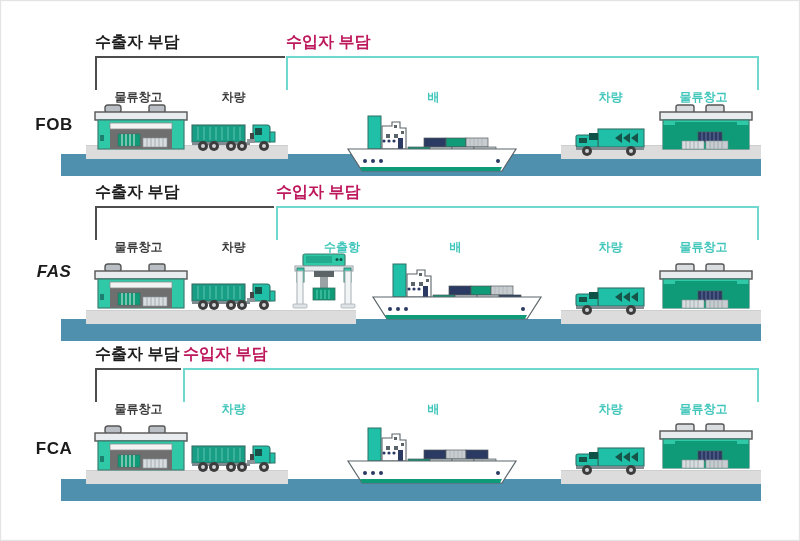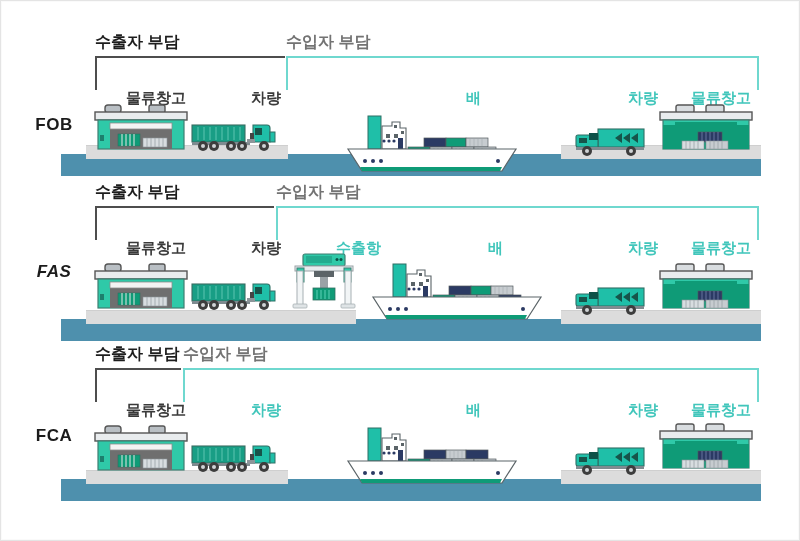--- a/index.html
+++ b/index.html
@@ -54,27 +54,27 @@
     border-left:2.5px solid #6fd8cf;
     border-right:2.5px solid #6fd8cf;
   }
   .bracket-caption{
     position:absolute;
     font-size:16px;
     font-weight:bold;
     white-space:nowrap;
   }
   .cap-seller{color:#1d1d1d;}
-  .cap-buyer{color:#737373;}
+  .cap-buyer{color:#be185d;}
 
   
   .item-label{
     position:absolute;
-    text-align:right;
-    font-size:15px;
+    text-align:center;
+    font-size:12px;
     font-weight:bold;
     white-space:nowrap;
   }
   .lbl-seller{color:#3a3a3a;}
   .lbl-buyer{color:#41c6bb;}
 
   
   .water{
     position:absolute;
     left:60px;width:700px;
@@ -522,21 +522,21 @@
             <line x1="56" y1="36" x2="56" y2="44"></line>
           <line x1="60" y1="36" x2="60" y2="44"></line>
             <line x1="64" y1="36" x2="64" y2="44"></line>
         </g>
       </svg>
     </div>
   </div>
 
   <div class="row row-fca">
 
-    <div class="mode-code" style="top:80px;">FCA</div>
+    <div class="mode-code" style="top:93px;">FCA</div>
 
     <div class="bracket seller" style="left:94px;top:22px;width:86px;"></div>
     <div class="bracket buyer" style="left:182px;top:22px;width:576px;"></div>
 
     <div class="bracket-caption cap-seller" style="left:94px;top:-2px;width:86px;">수출자 부담</div>
     <div class="bracket-caption cap-buyer" style="left:182px;top:-2px;width:576px;">수입자 부담</div>
 
     <div class="item-label lbl-seller" style="left:90px;top:55px;width:95px;">물류창고</div>
     <div class="item-label lbl-buyer" style="left:185px;top:55px;width:95px;">차량</div>
     <div class="item-label lbl-buyer" style="left:385px;top:55px;width:95px;">배</div>

